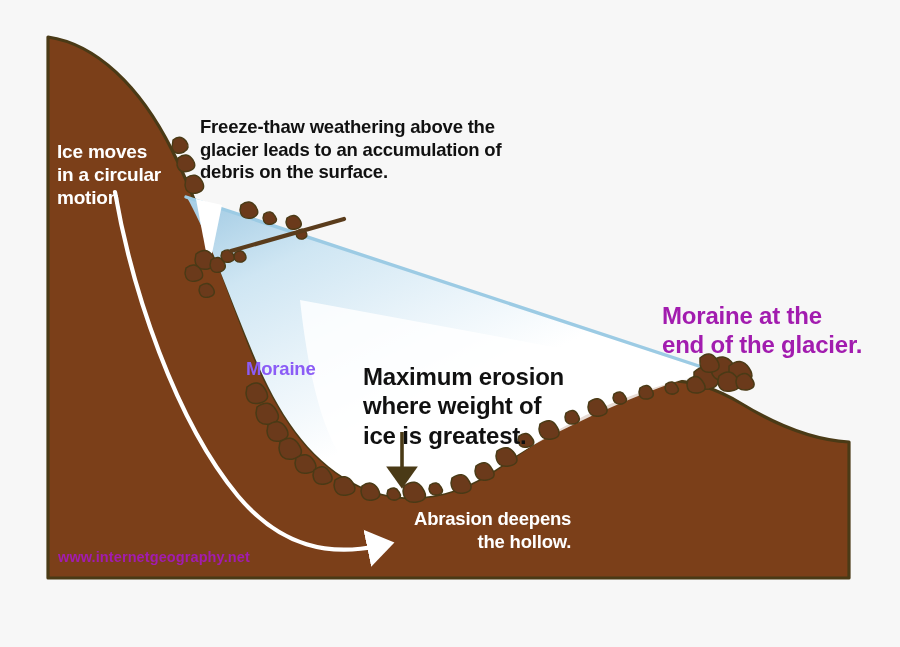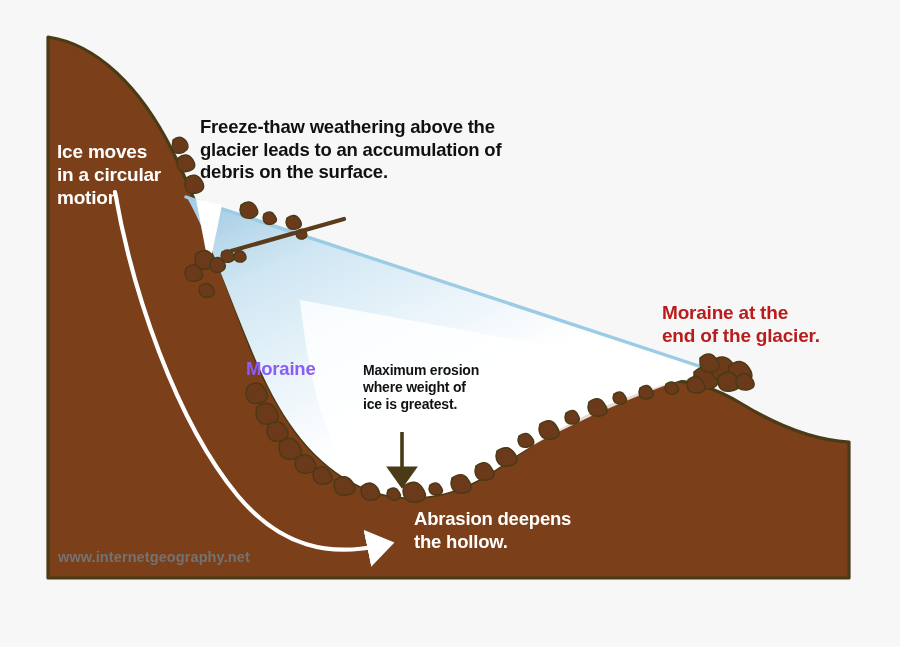--- a/index.html
+++ b/index.html
@@ -26,25 +26,25 @@
     font-family: "Liberation Sans", sans-serif;
     font-weight: bold;
     line-height: 1.22;
     white-space: pre-line;
     letter-spacing: -0.2px;
   }
 
   #lbl-ice-moves      { left: 57px;  top: 140px; font-size: 19px; color:#ffffff; }
   #lbl-freeze-thaw    { left: 200px; top: 116px; font-size: 18.5px; color:#111111; }
   #lbl-rocks-plucked  { left: 345px; top: 201px; font-size: 18.5px; color:#111111; }
-  #lbl-moraine-end    { left: 662px; top: 301px; font-size: 19px; color:#b91c1c; }
+  #lbl-moraine-end    { left: 662px; top: 301px; font-size: 24px; color:#a21caf; }
   #lbl-moraine        { left: 246px; top: 358px; font-size: 18.5px; color:#8b5cf6; }
-  #lbl-max-erosion    { left: 363px; top: 362px; font-size: 14px; color:#111111; }
-  #lbl-abrasion       { left: 414px; top: 508px; font-size: 18.5px; color:#ffffff; }
-  #lbl-site           { left: 58px;  top: 549px; font-size: 14.5px; color:#737373; font-weight:bold; letter-spacing:0.1px;text-align:center;}
+  #lbl-max-erosion    { left: 363px; top: 362px; font-size: 24px; color:#111111; }
+  #lbl-abrasion       { left: 414px; top: 508px; font-size: 18.5px; color:#ffffff;text-align:right; }
+  #lbl-site           { left: 58px;  top: 549px; font-size: 14.5px; color:#a21caf; font-weight:bold; letter-spacing:0.1px;text-align:center;}
 </style>
 </head>
 <body>
 
 <div id="scene">
 
   <svg class="diagram" viewBox="0 0 900 647">
     <defs>
 
       <linearGradient id="iceGrad" x1="0.08" y1="0.02" x2="0.72" y2="0.78">

